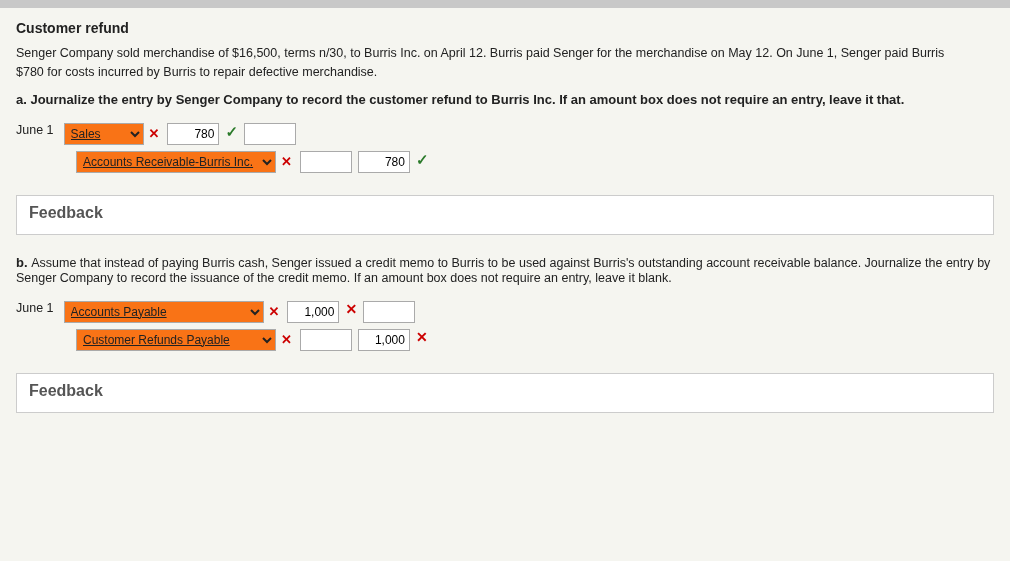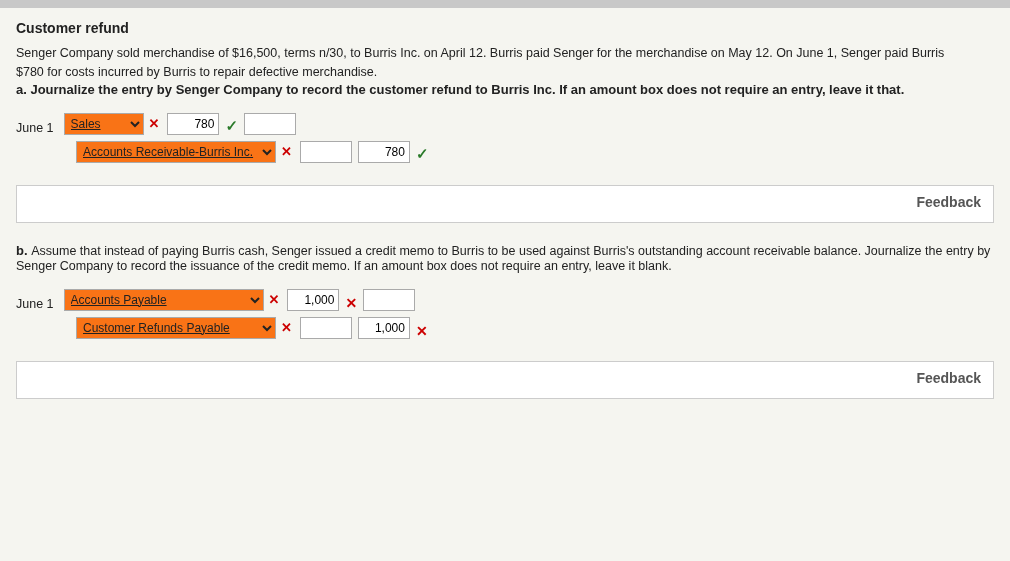--- a/index.html
+++ b/index.html
@@ -31,34 +31,35 @@
     .page-title {
       font-size: 14px;
       font-weight: bold;
       color: #222;
       margin-bottom: 8px;
     }
     .problem-text {
       font-size: 12.5px;
       color: #222;
       line-height: 1.5;
+      margin-bottom: 10px;
     }
     .question-label {
       font-size: 13px;
       font-weight: bold;
       color: #222;
       margin-bottom: 10px;
     }
     .journal-section {
       margin-bottom: 10px;
       padding: 6px 0;
     }
     .journal-row {
       display: flex;
-      align-items: flex-end;
+      align-items: flex-start;
       margin-bottom: 6px;
       gap: 6px;
     }
     .journal-row.indented {
       padding-left: 60px;
     }
     .date-label {
       font-size: 12.5px;
       color: #222;
       margin-right: 4px;
@@ -110,25 +111,24 @@
       font-size: 14px;
       font-weight: bold;
     }
     .feedback-box {
       background: #fff;
       border: 1px solid #ccc;
       padding: 8px 12px;
       margin: 8px 0;
     }
     .feedback-label {
-      font-size: 14px;
+      font-size: 16px;
       color: #555;
       font-weight: bold;
       margin-bottom: 4px;
-      text-align: right;
     }
     .check-my-work {
       display: flex;
       align-items: center;
       gap: 4px;
       font-size: 12px;
       color: #444;
       font-weight: bold;
       margin-bottom: 6px;
     }

